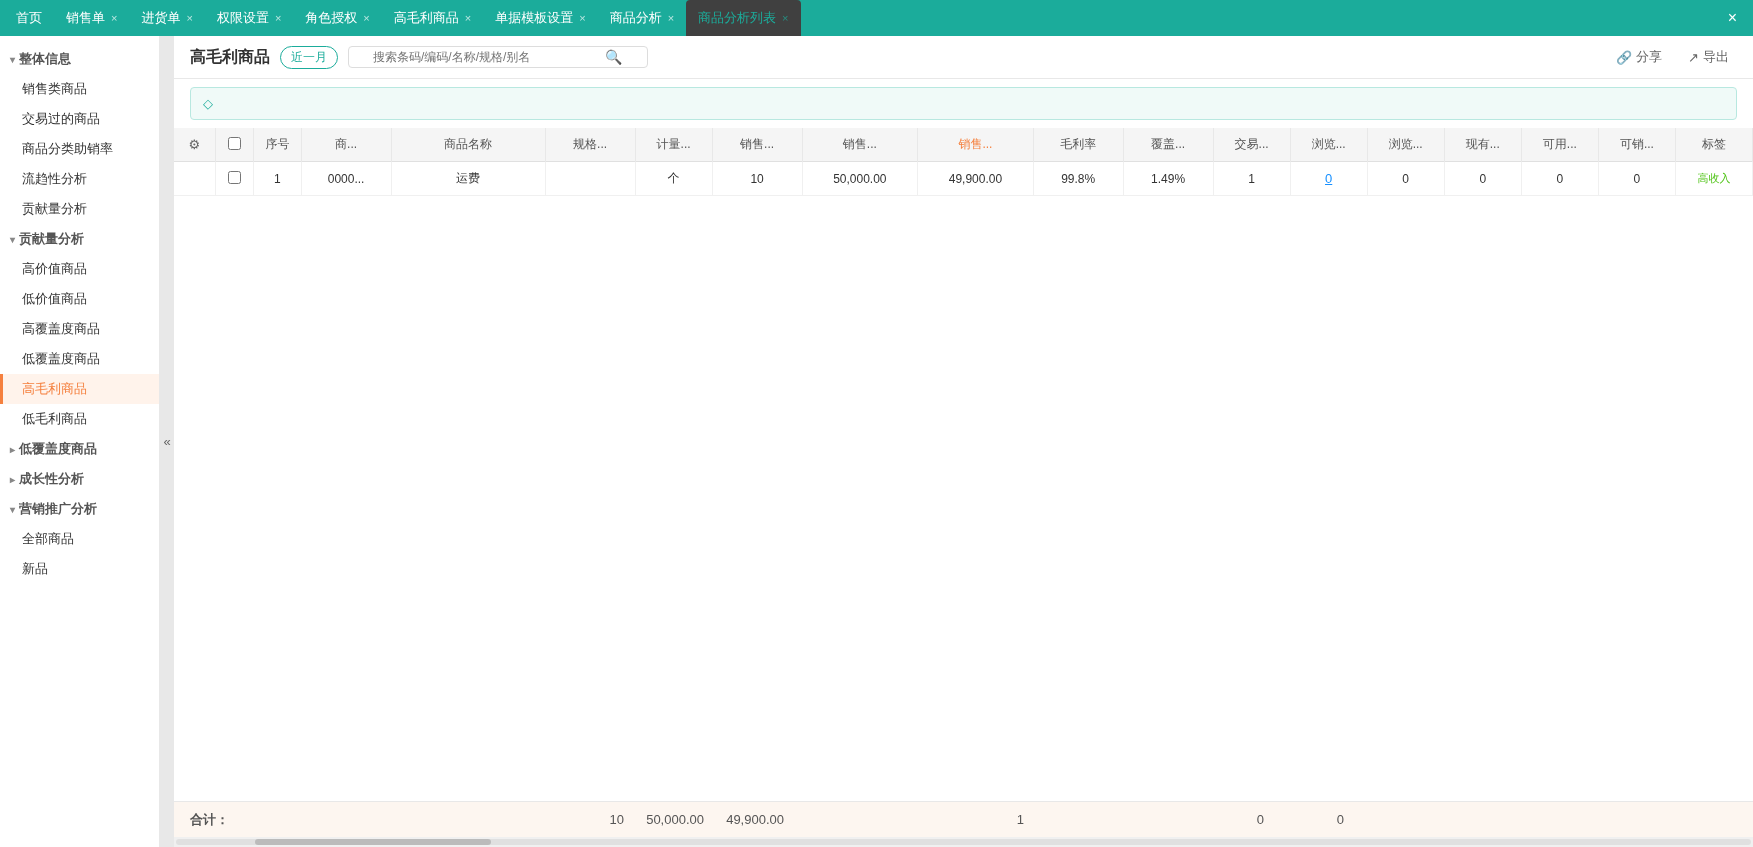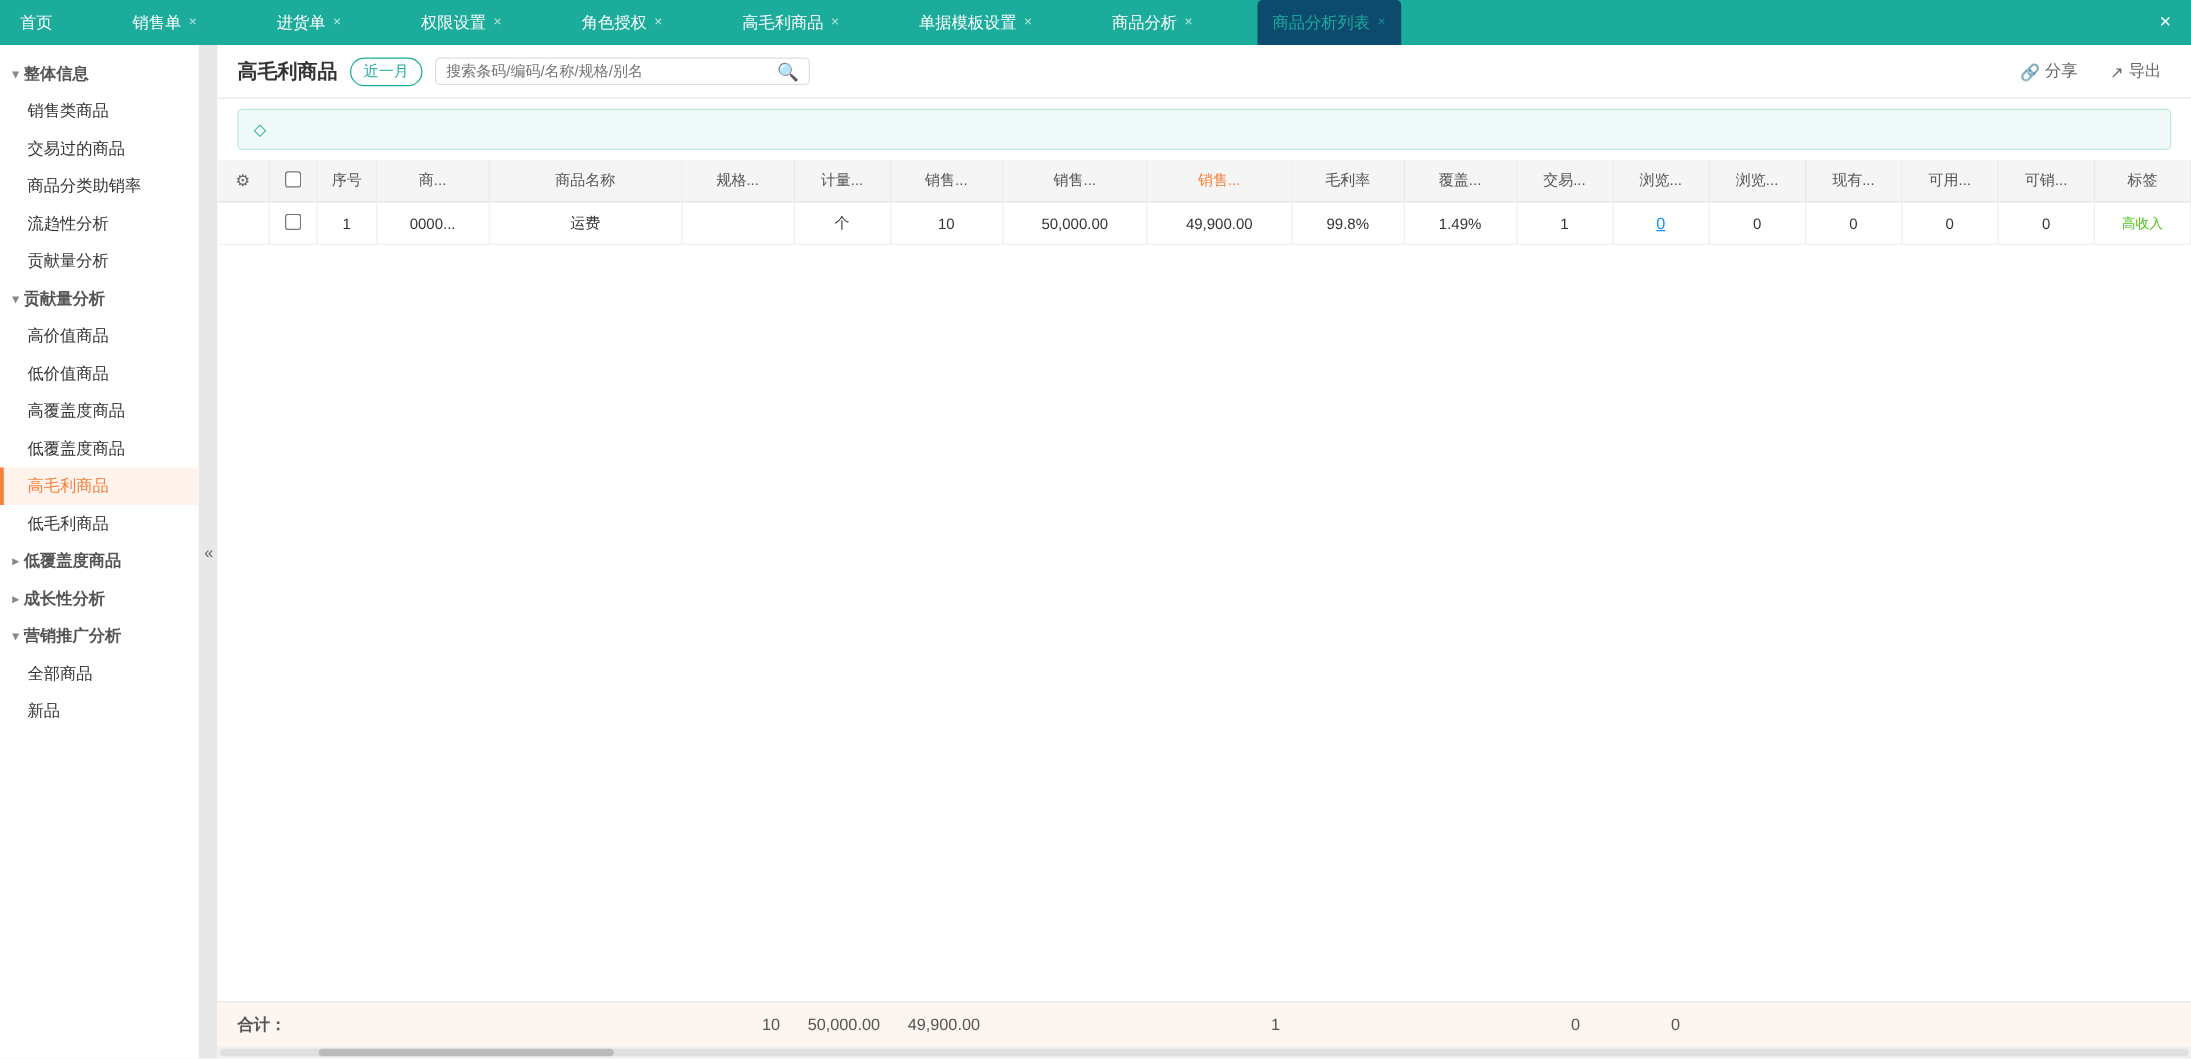--- a/index.html
+++ b/index.html
@@ -7,35 +7,34 @@
 
     
     .top-nav {
       background: #1bac9b;
       display: flex;
       align-items: center;
       height: 36px;
       padding: 0 4px;
       color: white;
       flex-shrink: 0;
-      gap: 40px;
     }
     .top-nav .nav-tab {
       display: flex;
       align-items: center;
       padding: 0 12px;
       height: 100%;
       cursor: pointer;
       white-space: nowrap;
       font-size: 13px;
       color: white;
       border-right: none;
       position: relative;
     }
-    .top-nav .nav-tab.active { background: #0c4a6e; color: #1bac9b; border-radius: 4px 4px 0 0; }
+    .top-nav .nav-tab.active { background: #404040; color: #1bac9b; border-radius: 4px 4px 0 0; }
     .top-nav .nav-tab .close-x {
       margin-left: 6px;
       font-size: 11px;
       opacity: 0.7;
       cursor: pointer;
     }
     .top-nav .nav-tab.active .close-x { color: #1bac9b; }
     .top-nav .spacer { flex: 1; }
     .top-nav .window-close {
       padding: 0 12px;
@@ -117,21 +116,21 @@
       border-radius: 12px;
       padding: 2px 10px;
       font-size: 12px;
       cursor: pointer;
     }
     .search-box {
       display: flex;
       align-items: center;
       border: 1px solid #ddd;
       border-radius: 4px;
-      padding: 2px 8px;
+      padding: 2px 24px;
       flex: 1;
       max-width: 300px;
     }
     .search-box input {
       border: none;
       outline: none;
       font-size: 12px;
       flex: 1;
       color: #999;
     }

